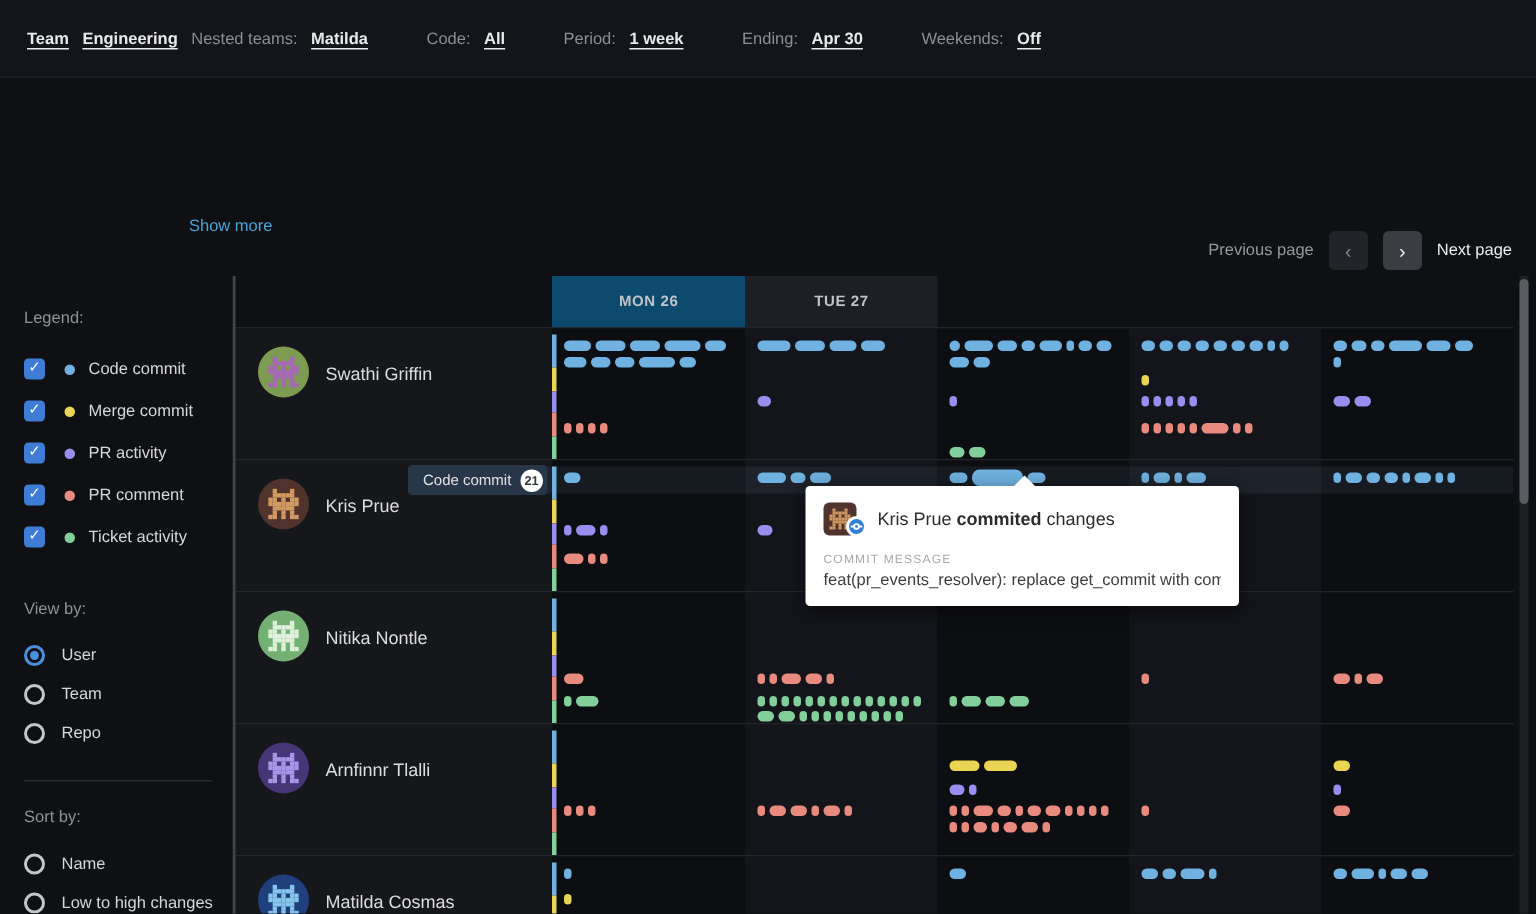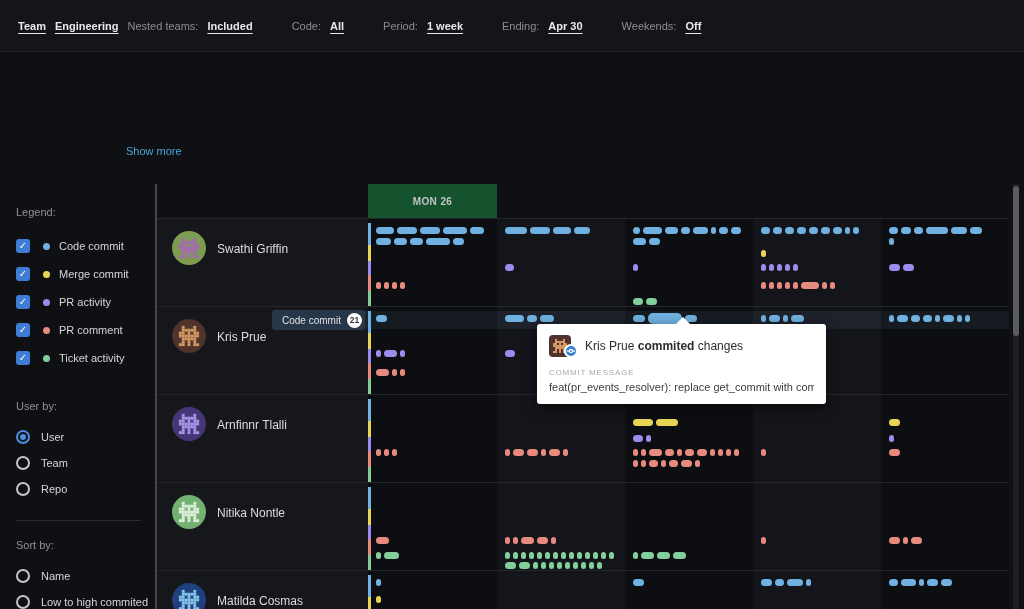--- a/index.html
+++ b/index.html
@@ -51,21 +51,21 @@
   .radio-text { font-size:11px; color:#d6d7da; margin-left:11px; white-space:nowrap; }
   .side-divider { height:1px; background:#2a2c31; margin:18px 14px 0 0; }
   .sortby-label { margin-top:18px; }
 
   
   .grid { position:absolute; left:155px; top:132px; width:854px; height:477px; overflow:hidden; }
   .grid-left-bar { position:absolute; left:0; top:0; bottom:0; width:2px; background:#43454b; z-index:5; }
   .gh-row { position:relative; height:34px; }
   .gh-cell { position:absolute; top:0; height:34px; display:flex; align-items:center;
     justify-content:center; font-size:10px; font-weight:bold; color:#c2c3c7; letter-spacing:.4px; }
-  .gh-cell.even { background:#14532d; }
+  .gh-cell.even { background:#0c4a6e; }
   .gh-cell.odd { background:#1d1f25; }
   .wl-row { position:relative; border-top:1px solid #24262b; }
   .day-bg { position:absolute; top:0; height:100%; }
   .day-bg.even { background:#0d0e11; }
   .day-bg.odd { background:#14151b; }
   .name-cell { position:absolute; left:0; top:0; width:213px; height:100%; background:#16171b; z-index:1; }
   .avatar { position:absolute; left:17px; top:12px; width:34px; height:34px; border-radius:50%;
     display:flex; align-items:center; justify-content:center; overflow:hidden; }
   .user-name { position:absolute; left:62px; top:23px; font-size:12px; color:#dcdde0; white-space:nowrap; }
   .lane-strip { position:absolute; left:213px; width:3px; z-index:2; }
@@ -98,34 +98,40 @@
   .tt-section { font-size:8px; color:#a7a8ab; letter-spacing:.8px; margin-top:10px; }
   .tt-message { font-size:11px; color:#3c3d40; margin-top:4px; white-space:nowrap; overflow:hidden; }
 </style>
 </head>
 <body>
 
 <div class="topbar">
     <span class="tb-item strong">Team</span>
     <span class="tb-item strong">Engineering</span>
     <span class="tb-item muted">Nested teams:</span>
-    <span class="tb-item strong">Included</span>
+    <span class="tb-item strong">Matilda</span>
     <span class="tb-item muted gap">Code:</span>
     <span class="tb-item strong">All</span>
     <span class="tb-item muted gap">Period:</span>
     <span class="tb-item strong">1 week</span>
     <span class="tb-item muted gap">Ending:</span>
     <span class="tb-item strong">Apr 30</span>
     <span class="tb-item muted gap">Weekends:</span>
     <span class="tb-item strong">Off</span>
   </div>
 
 <div class="main">
   <div class="show-more">Show more</div>
 
+  <div class="pager">
+    <span class="pager-label prev">Previous page</span>
+    <div class="pager-btn prev">‹</div>
+    <div class="pager-btn next">›</div>
+    <span class="pager-label next">Next page</span>
+  </div>
 
   <div class="sidebar">
     <div class="side-label legend-label">Legend:</div>
     <div class="legend-list">
         <div class="legend-item">
           <div class="checkbox">✓</div>
           <span class="legend-dot" style="background: rgb(111, 177, 224);"></span>
           <span class="legend-text">Code commit</span>
         </div>
         <div class="legend-item">
@@ -142,21 +148,21 @@
           <div class="checkbox">✓</div>
           <span class="legend-dot" style="background: rgb(232, 139, 126);"></span>
           <span class="legend-text">PR comment</span>
         </div>
         <div class="legend-item">
           <div class="checkbox">✓</div>
           <span class="legend-dot" style="background: rgb(130, 207, 156);"></span>
           <span class="legend-text">Ticket activity</span>
         </div>
       </div>
-    <div class="side-label viewby-label">User by:</div>
+    <div class="side-label viewby-label">View by:</div>
     <div class="radio-list">
         <div class="radio-item">
           <div class="radio sel"></div>
           <span class="radio-text">User</span>
         </div>
         <div class="radio-item">
           <div class="radio"></div>
           <span class="radio-text">Team</span>
         </div>
         <div class="radio-item">
@@ -166,29 +172,30 @@
       </div>
     <div class="side-divider"></div>
     <div class="side-label sortby-label">Sort by:</div>
     <div class="radio-list">
         <div class="radio-item">
           <div class="radio"></div>
           <span class="radio-text">Name</span>
         </div>
         <div class="radio-item">
           <div class="radio"></div>
-          <span class="radio-text">Low to high commited</span>
+          <span class="radio-text">Low to high changes</span>
         </div>
       </div>
 
   </div>
 
   <div class="grid">
     <div class="gh-row">
         <div class="gh-cell even" style="left: 213px; width: 129px;">MON 26</div>
+        <div class="gh-cell odd" style="left: 342px; width: 128px;">TUE 27</div>
       </div>
     <div id="grid-rows">
         <div class="wl-row" style="height: 88px;">
           <div class="day-bg even" style="left: 213px; width: 129px;"></div>
           <div class="day-bg odd" style="left: 342px; width: 128px;"></div>
           <div class="day-bg even" style="left: 470px; width: 128px;"></div>
           <div class="day-bg odd" style="left: 598px; width: 128px;"></div>
           <div class="day-bg even" style="left: 726px; width: 128px;"></div>
           <div class="name-cell">
             <div class="avatar" style="background: rgb(125, 156, 82);">
@@ -433,20 +440,130 @@
             <span class="pill" style="width: 5px; background: rgb(111, 177, 224);"></span>
           </div>
         </div>
         <div class="wl-row" style="height: 88px;">
           <div class="day-bg even" style="left: 213px; width: 129px;"></div>
           <div class="day-bg odd" style="left: 342px; width: 128px;"></div>
           <div class="day-bg even" style="left: 470px; width: 128px;"></div>
           <div class="day-bg odd" style="left: 598px; width: 128px;"></div>
           <div class="day-bg even" style="left: 726px; width: 128px;"></div>
           <div class="name-cell">
+            <div class="avatar" style="background: rgb(116, 176, 114);">
+              <svg width="26" height="26" viewBox="-1 -1 9 9">
+                <rect x="1" y="0" width="1" height="1" fill="#dff0dc"></rect>
+                <rect x="5" y="0" width="1" height="1" fill="#dff0dc"></rect>
+                <rect x="1" y="1" width="1" height="1" fill="#dff0dc"></rect>
+                <rect x="2" y="1" width="1" height="1" fill="#dff0dc"></rect>
+                <rect x="3" y="1" width="1" height="1" fill="#dff0dc"></rect>
+                <rect x="4" y="1" width="1" height="1" fill="#dff0dc"></rect>
+                <rect x="5" y="1" width="1" height="1" fill="#dff0dc"></rect>
+                <rect x="0" y="2" width="1" height="1" fill="#dff0dc"></rect>
+                <rect x="1" y="2" width="1" height="1" fill="#dff0dc"></rect>
+                <rect x="3" y="2" width="1" height="1" fill="#dff0dc"></rect>
+                <rect x="5" y="2" width="1" height="1" fill="#dff0dc"></rect>
+                <rect x="6" y="2" width="1" height="1" fill="#dff0dc"></rect>
+                <rect x="0" y="3" width="1" height="1" fill="#dff0dc"></rect>
+                <rect x="1" y="3" width="1" height="1" fill="#dff0dc"></rect>
+                <rect x="2" y="3" width="1" height="1" fill="#dff0dc"></rect>
+                <rect x="3" y="3" width="1" height="1" fill="#dff0dc"></rect>
+                <rect x="4" y="3" width="1" height="1" fill="#dff0dc"></rect>
+                <rect x="5" y="3" width="1" height="1" fill="#dff0dc"></rect>
+                <rect x="6" y="3" width="1" height="1" fill="#dff0dc"></rect>
+                <rect x="1" y="4" width="1" height="1" fill="#dff0dc"></rect>
+                <rect x="2" y="4" width="1" height="1" fill="#dff0dc"></rect>
+                <rect x="3" y="4" width="1" height="1" fill="#dff0dc"></rect>
+                <rect x="4" y="4" width="1" height="1" fill="#dff0dc"></rect>
+                <rect x="5" y="4" width="1" height="1" fill="#dff0dc"></rect>
+                <rect x="1" y="5" width="1" height="1" fill="#dff0dc"></rect>
+                <rect x="3" y="5" width="1" height="1" fill="#dff0dc"></rect>
+                <rect x="5" y="5" width="1" height="1" fill="#dff0dc"></rect>
+                <rect x="0" y="6" width="1" height="1" fill="#dff0dc"></rect>
+                <rect x="1" y="6" width="1" height="1" fill="#dff0dc"></rect>
+                <rect x="3" y="6" width="1" height="1" fill="#dff0dc"></rect>
+                <rect x="5" y="6" width="1" height="1" fill="#dff0dc"></rect>
+                <rect x="6" y="6" width="1" height="1" fill="#dff0dc"></rect>
+              </svg>
+            </div>
+            <div class="user-name">Nitika Nontle</div>
+          </div>
+          <div class="lane-strip" style="top: 0px; height: 88px;">
+            <div style="position: absolute; left: 0px; width: 3px; top: 4px; height: 22px; background: rgb(111, 177, 224);"></div>
+            <div style="position: absolute; left: 0px; width: 3px; top: 26px; height: 16px; background: rgb(233, 212, 83);"></div>
+            <div style="position: absolute; left: 0px; width: 3px; top: 42px; height: 14px; background: rgb(155, 140, 240);"></div>
+            <div style="position: absolute; left: 0px; width: 3px; top: 56px; height: 16px; background: rgb(232, 139, 126);"></div>
+            <div style="position: absolute; left: 0px; width: 3px; top: 72px; height: 15px; background: rgb(130, 207, 156);"></div>
+          </div>
+          <div class="dot-line" style="left: 221px; top: 54px;">
+            <span class="pill" style="width: 13px; background: rgb(232, 139, 126);"></span>
+          </div>
+          <div class="dot-line" style="left: 221px; top: 69px;">
+            <span class="pill" style="width: 5px; background: rgb(130, 207, 156);"></span>
+            <span class="pill" style="width: 15px; background: rgb(130, 207, 156);"></span>
+          </div>
+          <div class="dot-line" style="left: 350px; top: 54px;">
+            <span class="pill" style="width: 5px; background: rgb(232, 139, 126);"></span>
+            <span class="pill" style="width: 5px; background: rgb(232, 139, 126);"></span>
+            <span class="pill" style="width: 13px; background: rgb(232, 139, 126);"></span>
+            <span class="pill" style="width: 11px; background: rgb(232, 139, 126);"></span>
+            <span class="pill" style="width: 5px; background: rgb(232, 139, 126);"></span>
+          </div>
+          <div class="dot-line" style="left: 350px; top: 69px;">
+            <span class="pill" style="width: 5px; background: rgb(130, 207, 156);"></span>
+            <span class="pill" style="width: 5px; background: rgb(130, 207, 156);"></span>
+            <span class="pill" style="width: 5px; background: rgb(130, 207, 156);"></span>
+            <span class="pill" style="width: 5px; background: rgb(130, 207, 156);"></span>
+            <span class="pill" style="width: 5px; background: rgb(130, 207, 156);"></span>
+            <span class="pill" style="width: 5px; background: rgb(130, 207, 156);"></span>
+            <span class="pill" style="width: 5px; background: rgb(130, 207, 156);"></span>
+            <span class="pill" style="width: 5px; background: rgb(130, 207, 156);"></span>
+            <span class="pill" style="width: 5px; background: rgb(130, 207, 156);"></span>
+            <span class="pill" style="width: 5px; background: rgb(130, 207, 156);"></span>
+            <span class="pill" style="width: 5px; background: rgb(130, 207, 156);"></span>
+            <span class="pill" style="width: 5px; background: rgb(130, 207, 156);"></span>
+            <span class="pill" style="width: 5px; background: rgb(130, 207, 156);"></span>
+            <span class="pill" style="width: 5px; background: rgb(130, 207, 156);"></span>
+          </div>
+          <div class="dot-line" style="left: 350px; top: 79px;">
+            <span class="pill" style="width: 11px; background: rgb(130, 207, 156);"></span>
+            <span class="pill" style="width: 11px; background: rgb(130, 207, 156);"></span>
+            <span class="pill" style="width: 5px; background: rgb(130, 207, 156);"></span>
+            <span class="pill" style="width: 5px; background: rgb(130, 207, 156);"></span>
+            <span class="pill" style="width: 5px; background: rgb(130, 207, 156);"></span>
+            <span class="pill" style="width: 5px; background: rgb(130, 207, 156);"></span>
+            <span class="pill" style="width: 5px; background: rgb(130, 207, 156);"></span>
+            <span class="pill" style="width: 5px; background: rgb(130, 207, 156);"></span>
+            <span class="pill" style="width: 5px; background: rgb(130, 207, 156);"></span>
+            <span class="pill" style="width: 5px; background: rgb(130, 207, 156);"></span>
+            <span class="pill" style="width: 5px; background: rgb(130, 207, 156);"></span>
+          </div>
+          <div class="dot-line" style="left: 478px; top: 69px;">
+            <span class="pill" style="width: 5px; background: rgb(130, 207, 156);"></span>
+            <span class="pill" style="width: 13px; background: rgb(130, 207, 156);"></span>
+            <span class="pill" style="width: 13px; background: rgb(130, 207, 156);"></span>
+            <span class="pill" style="width: 13px; background: rgb(130, 207, 156);"></span>
+          </div>
+          <div class="dot-line" style="left: 606px; top: 54px;">
+            <span class="pill" style="width: 5px; background: rgb(232, 139, 126);"></span>
+          </div>
+          <div class="dot-line" style="left: 734px; top: 54px;">
+            <span class="pill" style="width: 11px; background: rgb(232, 139, 126);"></span>
+            <span class="pill" style="width: 5px; background: rgb(232, 139, 126);"></span>
+            <span class="pill" style="width: 11px; background: rgb(232, 139, 126);"></span>
+          </div>
+        </div>
+        <div class="wl-row" style="height: 88px;">
+          <div class="day-bg even" style="left: 213px; width: 129px;"></div>
+          <div class="day-bg odd" style="left: 342px; width: 128px;"></div>
+          <div class="day-bg even" style="left: 470px; width: 128px;"></div>
+          <div class="day-bg odd" style="left: 598px; width: 128px;"></div>
+          <div class="day-bg even" style="left: 726px; width: 128px;"></div>
+          <div class="name-cell">
             <div class="avatar" style="background: rgb(70, 54, 119);">
               <svg width="26" height="26" viewBox="-1 -1 9 9">
                 <rect x="1" y="0" width="1" height="1" fill="#a897e8"></rect>
                 <rect x="5" y="0" width="1" height="1" fill="#a897e8"></rect>
                 <rect x="1" y="1" width="1" height="1" fill="#a897e8"></rect>
                 <rect x="2" y="1" width="1" height="1" fill="#a897e8"></rect>
                 <rect x="3" y="1" width="1" height="1" fill="#a897e8"></rect>
                 <rect x="4" y="1" width="1" height="1" fill="#a897e8"></rect>
                 <rect x="5" y="1" width="1" height="1" fill="#a897e8"></rect>
                 <rect x="0" y="2" width="1" height="1" fill="#a897e8"></rect>
@@ -531,130 +648,20 @@
           <div class="dot-line" style="left: 606px; top: 54px;">
             <span class="pill" style="width: 5px; background: rgb(232, 139, 126);"></span>
           </div>
           <div class="dot-line" style="left: 734px; top: 24px;">
             <span class="pill" style="width: 11px; background: rgb(233, 212, 83);"></span>
           </div>
           <div class="dot-line" style="left: 734px; top: 40px;">
             <span class="pill" style="width: 5px; background: rgb(155, 140, 240);"></span>
           </div>
           <div class="dot-line" style="left: 734px; top: 54px;">
-            <span class="pill" style="width: 11px; background: rgb(232, 139, 126);"></span>
-          </div>
-        </div>
-        <div class="wl-row" style="height: 88px;">
-          <div class="day-bg even" style="left: 213px; width: 129px;"></div>
-          <div class="day-bg odd" style="left: 342px; width: 128px;"></div>
-          <div class="day-bg even" style="left: 470px; width: 128px;"></div>
-          <div class="day-bg odd" style="left: 598px; width: 128px;"></div>
-          <div class="day-bg even" style="left: 726px; width: 128px;"></div>
-          <div class="name-cell">
-            <div class="avatar" style="background: rgb(116, 176, 114);">
-              <svg width="26" height="26" viewBox="-1 -1 9 9">
-                <rect x="1" y="0" width="1" height="1" fill="#dff0dc"></rect>
-                <rect x="5" y="0" width="1" height="1" fill="#dff0dc"></rect>
-                <rect x="1" y="1" width="1" height="1" fill="#dff0dc"></rect>
-                <rect x="2" y="1" width="1" height="1" fill="#dff0dc"></rect>
-                <rect x="3" y="1" width="1" height="1" fill="#dff0dc"></rect>
-                <rect x="4" y="1" width="1" height="1" fill="#dff0dc"></rect>
-                <rect x="5" y="1" width="1" height="1" fill="#dff0dc"></rect>
-                <rect x="0" y="2" width="1" height="1" fill="#dff0dc"></rect>
-                <rect x="1" y="2" width="1" height="1" fill="#dff0dc"></rect>
-                <rect x="3" y="2" width="1" height="1" fill="#dff0dc"></rect>
-                <rect x="5" y="2" width="1" height="1" fill="#dff0dc"></rect>
-                <rect x="6" y="2" width="1" height="1" fill="#dff0dc"></rect>
-                <rect x="0" y="3" width="1" height="1" fill="#dff0dc"></rect>
-                <rect x="1" y="3" width="1" height="1" fill="#dff0dc"></rect>
-                <rect x="2" y="3" width="1" height="1" fill="#dff0dc"></rect>
-                <rect x="3" y="3" width="1" height="1" fill="#dff0dc"></rect>
-                <rect x="4" y="3" width="1" height="1" fill="#dff0dc"></rect>
-                <rect x="5" y="3" width="1" height="1" fill="#dff0dc"></rect>
-                <rect x="6" y="3" width="1" height="1" fill="#dff0dc"></rect>
-                <rect x="1" y="4" width="1" height="1" fill="#dff0dc"></rect>
-                <rect x="2" y="4" width="1" height="1" fill="#dff0dc"></rect>
-                <rect x="3" y="4" width="1" height="1" fill="#dff0dc"></rect>
-                <rect x="4" y="4" width="1" height="1" fill="#dff0dc"></rect>
-                <rect x="5" y="4" width="1" height="1" fill="#dff0dc"></rect>
-                <rect x="1" y="5" width="1" height="1" fill="#dff0dc"></rect>
-                <rect x="3" y="5" width="1" height="1" fill="#dff0dc"></rect>
-                <rect x="5" y="5" width="1" height="1" fill="#dff0dc"></rect>
-                <rect x="0" y="6" width="1" height="1" fill="#dff0dc"></rect>
-                <rect x="1" y="6" width="1" height="1" fill="#dff0dc"></rect>
-                <rect x="3" y="6" width="1" height="1" fill="#dff0dc"></rect>
-                <rect x="5" y="6" width="1" height="1" fill="#dff0dc"></rect>
-                <rect x="6" y="6" width="1" height="1" fill="#dff0dc"></rect>
-              </svg>
-            </div>
-            <div class="user-name">Nitika Nontle</div>
-          </div>
-          <div class="lane-strip" style="top: 0px; height: 88px;">
-            <div style="position: absolute; left: 0px; width: 3px; top: 4px; height: 22px; background: rgb(111, 177, 224);"></div>
-            <div style="position: absolute; left: 0px; width: 3px; top: 26px; height: 16px; background: rgb(233, 212, 83);"></div>
-            <div style="position: absolute; left: 0px; width: 3px; top: 42px; height: 14px; background: rgb(155, 140, 240);"></div>
-            <div style="position: absolute; left: 0px; width: 3px; top: 56px; height: 16px; background: rgb(232, 139, 126);"></div>
-            <div style="position: absolute; left: 0px; width: 3px; top: 72px; height: 15px; background: rgb(130, 207, 156);"></div>
-          </div>
-          <div class="dot-line" style="left: 221px; top: 54px;">
-            <span class="pill" style="width: 13px; background: rgb(232, 139, 126);"></span>
-          </div>
-          <div class="dot-line" style="left: 221px; top: 69px;">
-            <span class="pill" style="width: 5px; background: rgb(130, 207, 156);"></span>
-            <span class="pill" style="width: 15px; background: rgb(130, 207, 156);"></span>
-          </div>
-          <div class="dot-line" style="left: 350px; top: 54px;">
-            <span class="pill" style="width: 5px; background: rgb(232, 139, 126);"></span>
-            <span class="pill" style="width: 5px; background: rgb(232, 139, 126);"></span>
-            <span class="pill" style="width: 13px; background: rgb(232, 139, 126);"></span>
-            <span class="pill" style="width: 11px; background: rgb(232, 139, 126);"></span>
-            <span class="pill" style="width: 5px; background: rgb(232, 139, 126);"></span>
-          </div>
-          <div class="dot-line" style="left: 350px; top: 69px;">
-            <span class="pill" style="width: 5px; background: rgb(130, 207, 156);"></span>
-            <span class="pill" style="width: 5px; background: rgb(130, 207, 156);"></span>
-            <span class="pill" style="width: 5px; background: rgb(130, 207, 156);"></span>
-            <span class="pill" style="width: 5px; background: rgb(130, 207, 156);"></span>
-            <span class="pill" style="width: 5px; background: rgb(130, 207, 156);"></span>
-            <span class="pill" style="width: 5px; background: rgb(130, 207, 156);"></span>
-            <span class="pill" style="width: 5px; background: rgb(130, 207, 156);"></span>
-            <span class="pill" style="width: 5px; background: rgb(130, 207, 156);"></span>
-            <span class="pill" style="width: 5px; background: rgb(130, 207, 156);"></span>
-            <span class="pill" style="width: 5px; background: rgb(130, 207, 156);"></span>
-            <span class="pill" style="width: 5px; background: rgb(130, 207, 156);"></span>
-            <span class="pill" style="width: 5px; background: rgb(130, 207, 156);"></span>
-            <span class="pill" style="width: 5px; background: rgb(130, 207, 156);"></span>
-            <span class="pill" style="width: 5px; background: rgb(130, 207, 156);"></span>
-          </div>
-          <div class="dot-line" style="left: 350px; top: 79px;">
-            <span class="pill" style="width: 11px; background: rgb(130, 207, 156);"></span>
-            <span class="pill" style="width: 11px; background: rgb(130, 207, 156);"></span>
-            <span class="pill" style="width: 5px; background: rgb(130, 207, 156);"></span>
-            <span class="pill" style="width: 5px; background: rgb(130, 207, 156);"></span>
-            <span class="pill" style="width: 5px; background: rgb(130, 207, 156);"></span>
-            <span class="pill" style="width: 5px; background: rgb(130, 207, 156);"></span>
-            <span class="pill" style="width: 5px; background: rgb(130, 207, 156);"></span>
-            <span class="pill" style="width: 5px; background: rgb(130, 207, 156);"></span>
-            <span class="pill" style="width: 5px; background: rgb(130, 207, 156);"></span>
-            <span class="pill" style="width: 5px; background: rgb(130, 207, 156);"></span>
-            <span class="pill" style="width: 5px; background: rgb(130, 207, 156);"></span>
-          </div>
-          <div class="dot-line" style="left: 478px; top: 69px;">
-            <span class="pill" style="width: 5px; background: rgb(130, 207, 156);"></span>
-            <span class="pill" style="width: 13px; background: rgb(130, 207, 156);"></span>
-            <span class="pill" style="width: 13px; background: rgb(130, 207, 156);"></span>
-            <span class="pill" style="width: 13px; background: rgb(130, 207, 156);"></span>
-          </div>
-          <div class="dot-line" style="left: 606px; top: 54px;">
-            <span class="pill" style="width: 5px; background: rgb(232, 139, 126);"></span>
-          </div>
-          <div class="dot-line" style="left: 734px; top: 54px;">
-            <span class="pill" style="width: 11px; background: rgb(232, 139, 126);"></span>
-            <span class="pill" style="width: 5px; background: rgb(232, 139, 126);"></span>
             <span class="pill" style="width: 11px; background: rgb(232, 139, 126);"></span>
           </div>
         </div>
         <div class="wl-row" style="height: 82px;">
           <div class="day-bg even" style="left: 213px; width: 129px;"></div>
           <div class="day-bg odd" style="left: 342px; width: 128px;"></div>
           <div class="day-bg even" style="left: 470px; width: 128px;"></div>
           <div class="day-bg odd" style="left: 598px; width: 128px;"></div>
           <div class="day-bg even" style="left: 726px; width: 128px;"></div>
           <div class="name-cell">

